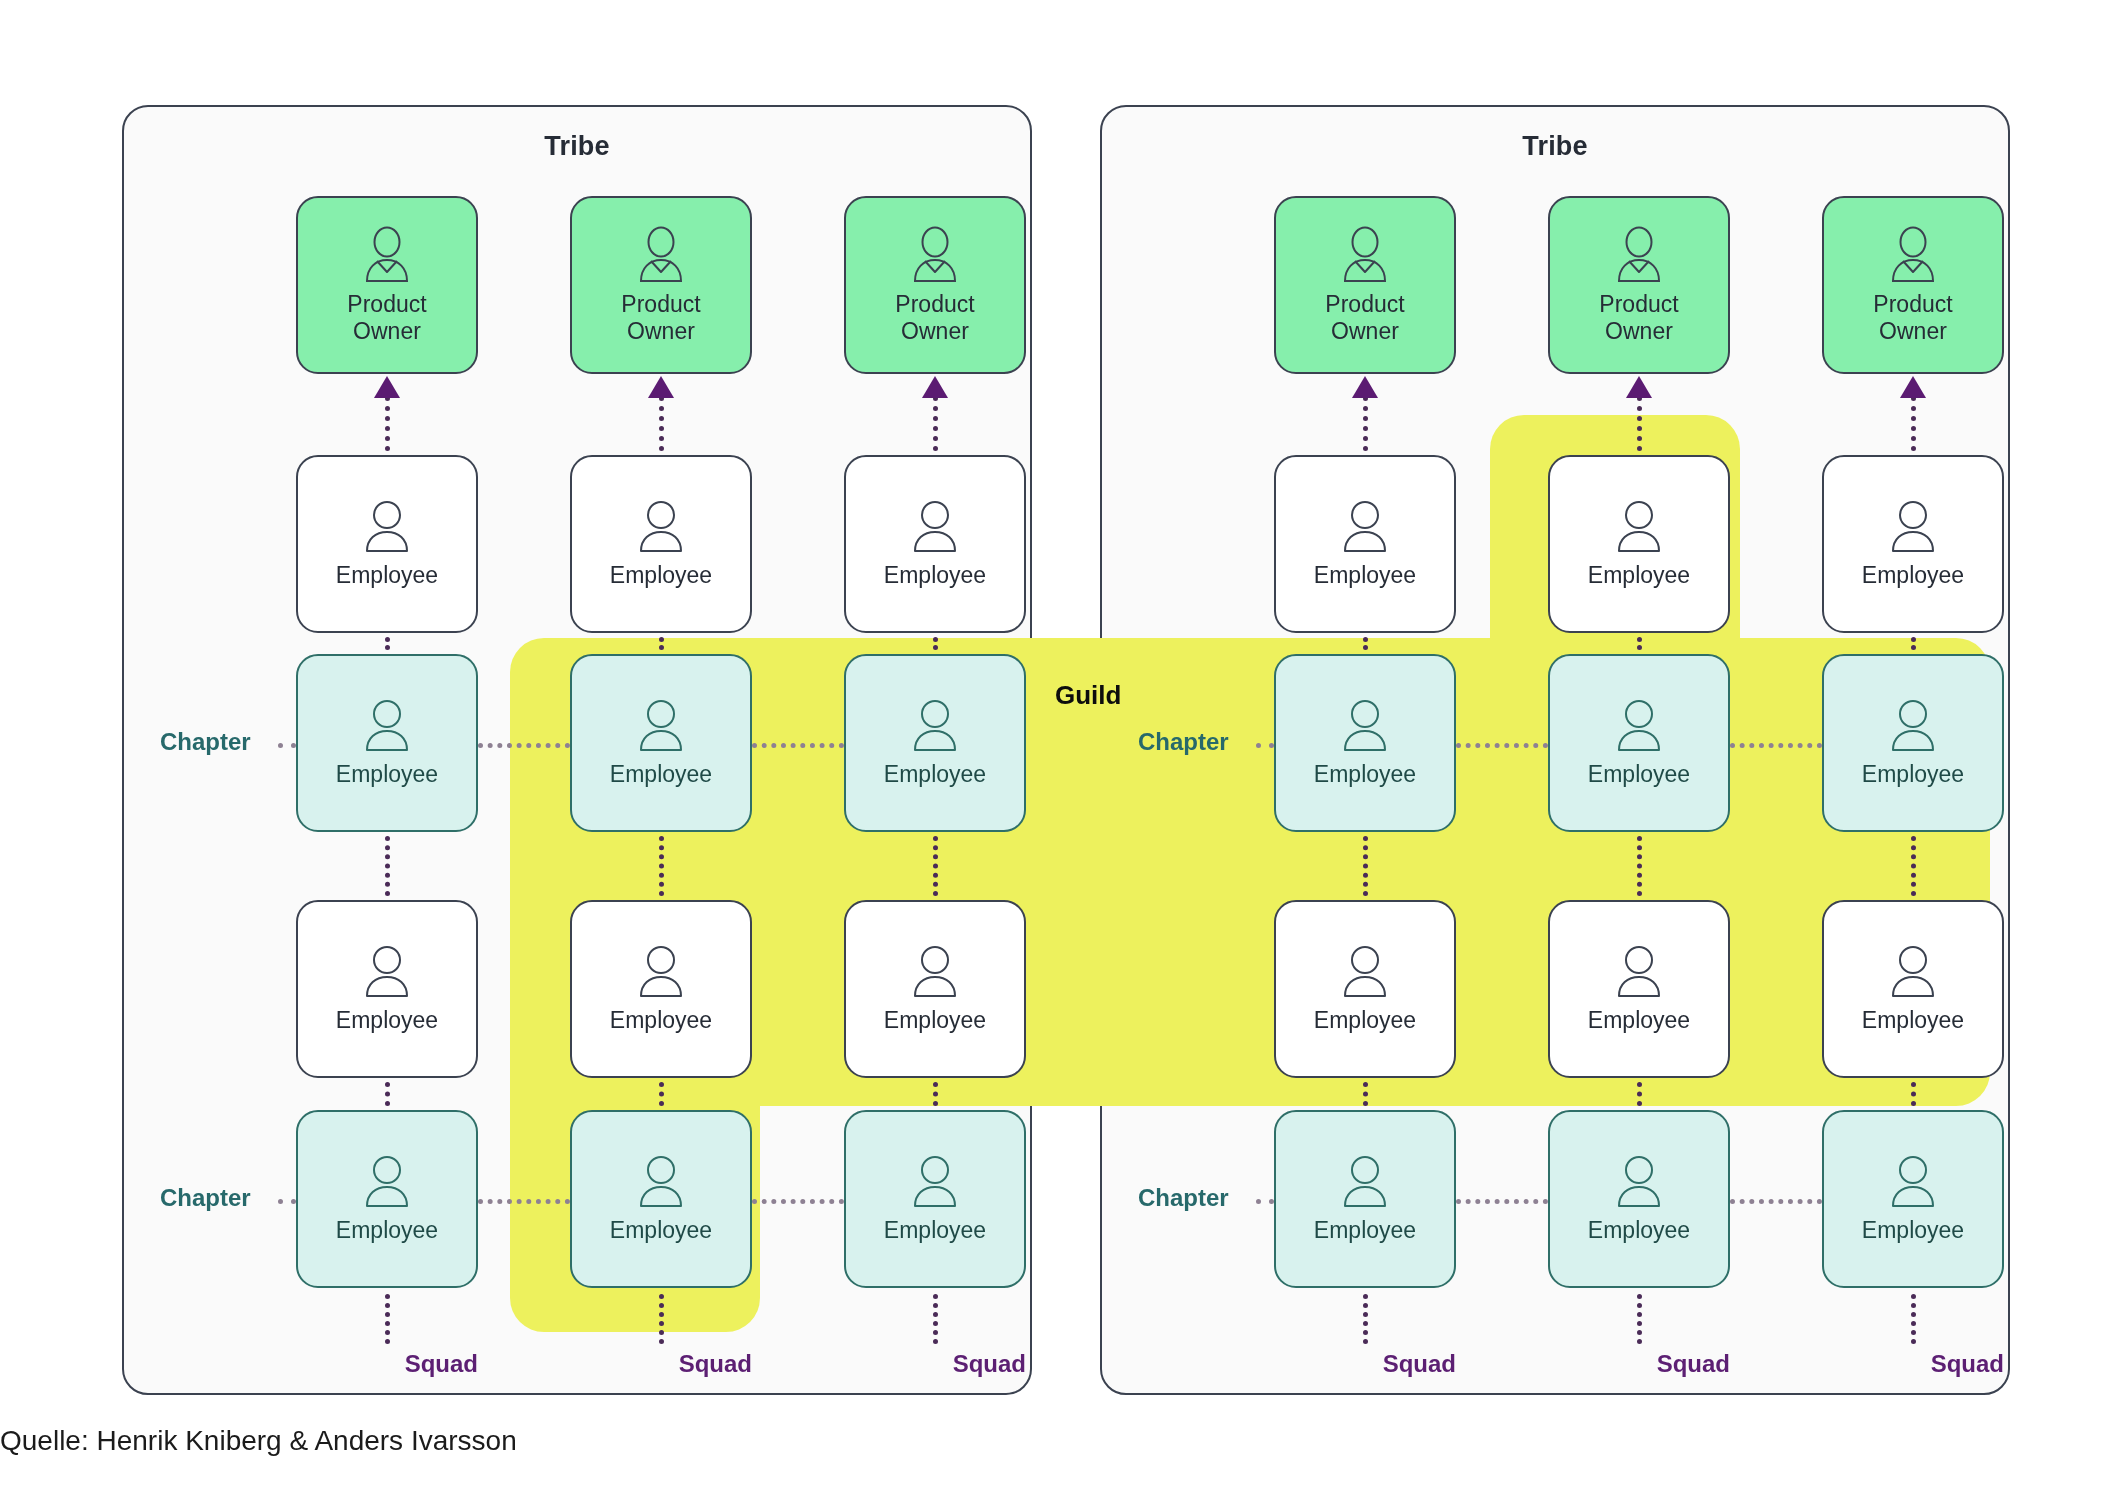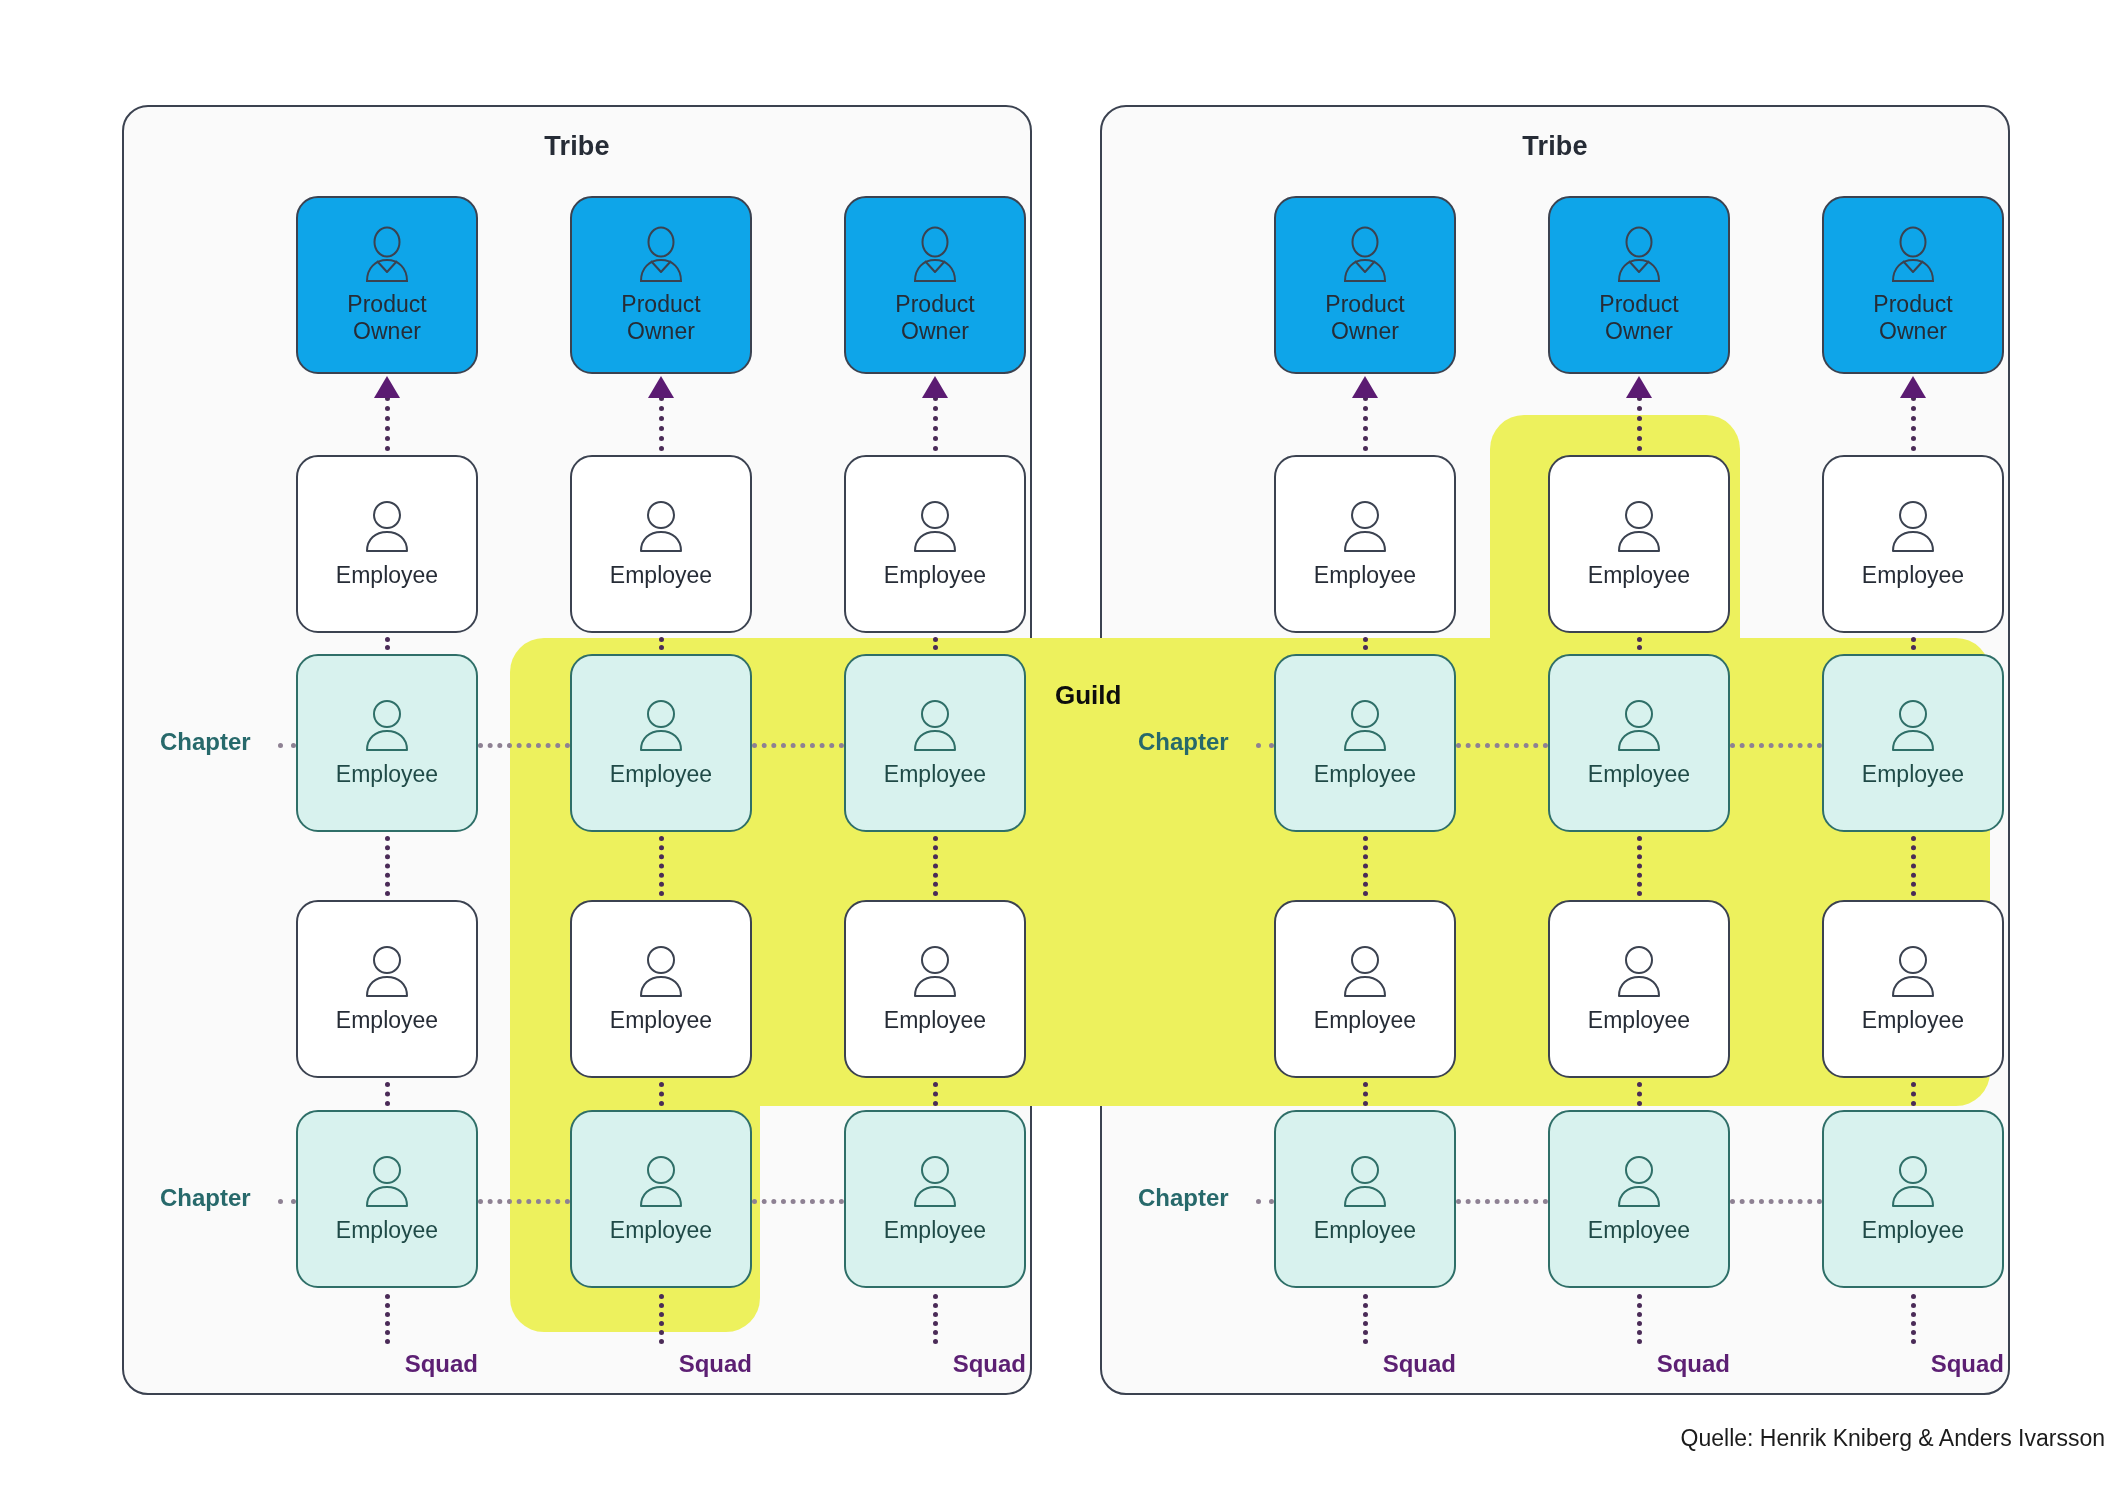--- a/index.html
+++ b/index.html
@@ -68,21 +68,21 @@
     box-sizing:border-box;
     border:2px solid #3b4250;
     background:#ffffff;
     display:flex;
     flex-direction:column;
     align-items:center;
     justify-content:center;
     z-index:4;
   }
   .card.po{
-    background:#0ea5e9;
+    background:#86efac;
     border-color:#3b4250;
     height:178px;
   }
   .card.chapter-card{
     background:#d8f2ee;
     border-color:#2f6f68;
   }
   .card .glyph{ line-height:0; margin-bottom:6px; }
   .card .clabel{
     font-size:23px;
@@ -128,22 +128,22 @@
     font-weight:bold;
     color:#5c1f73;
     text-align:right;
     width:182px;
     z-index:6;
   }
 
   .source-note{
     position:absolute;
     left:0; right:0; top:1425px;
-    text-align:right;
-    font-size:23px;
+    text-align:left;
+    font-size:28px;
     color:#1b1b1b;
   }
 </style>
 </head>
 <body>
 
 <div class="stage">
 
   <div class="tribe" id="tribe-left">
     <div class="tribe-title">Tribe</div>

